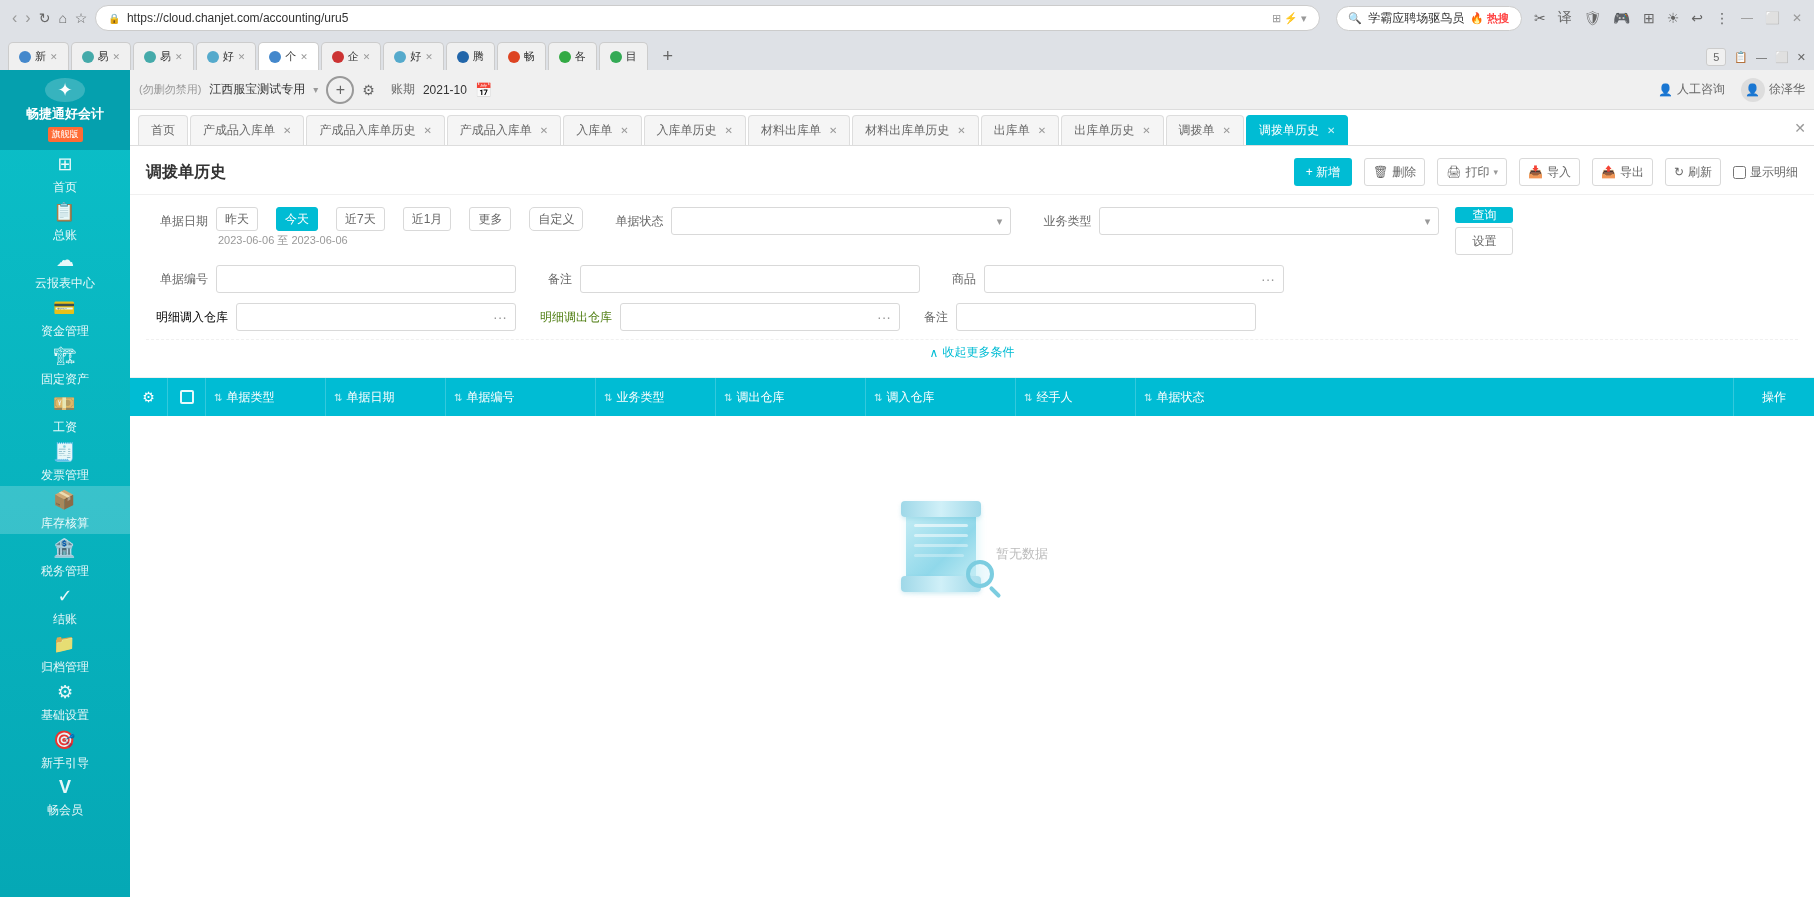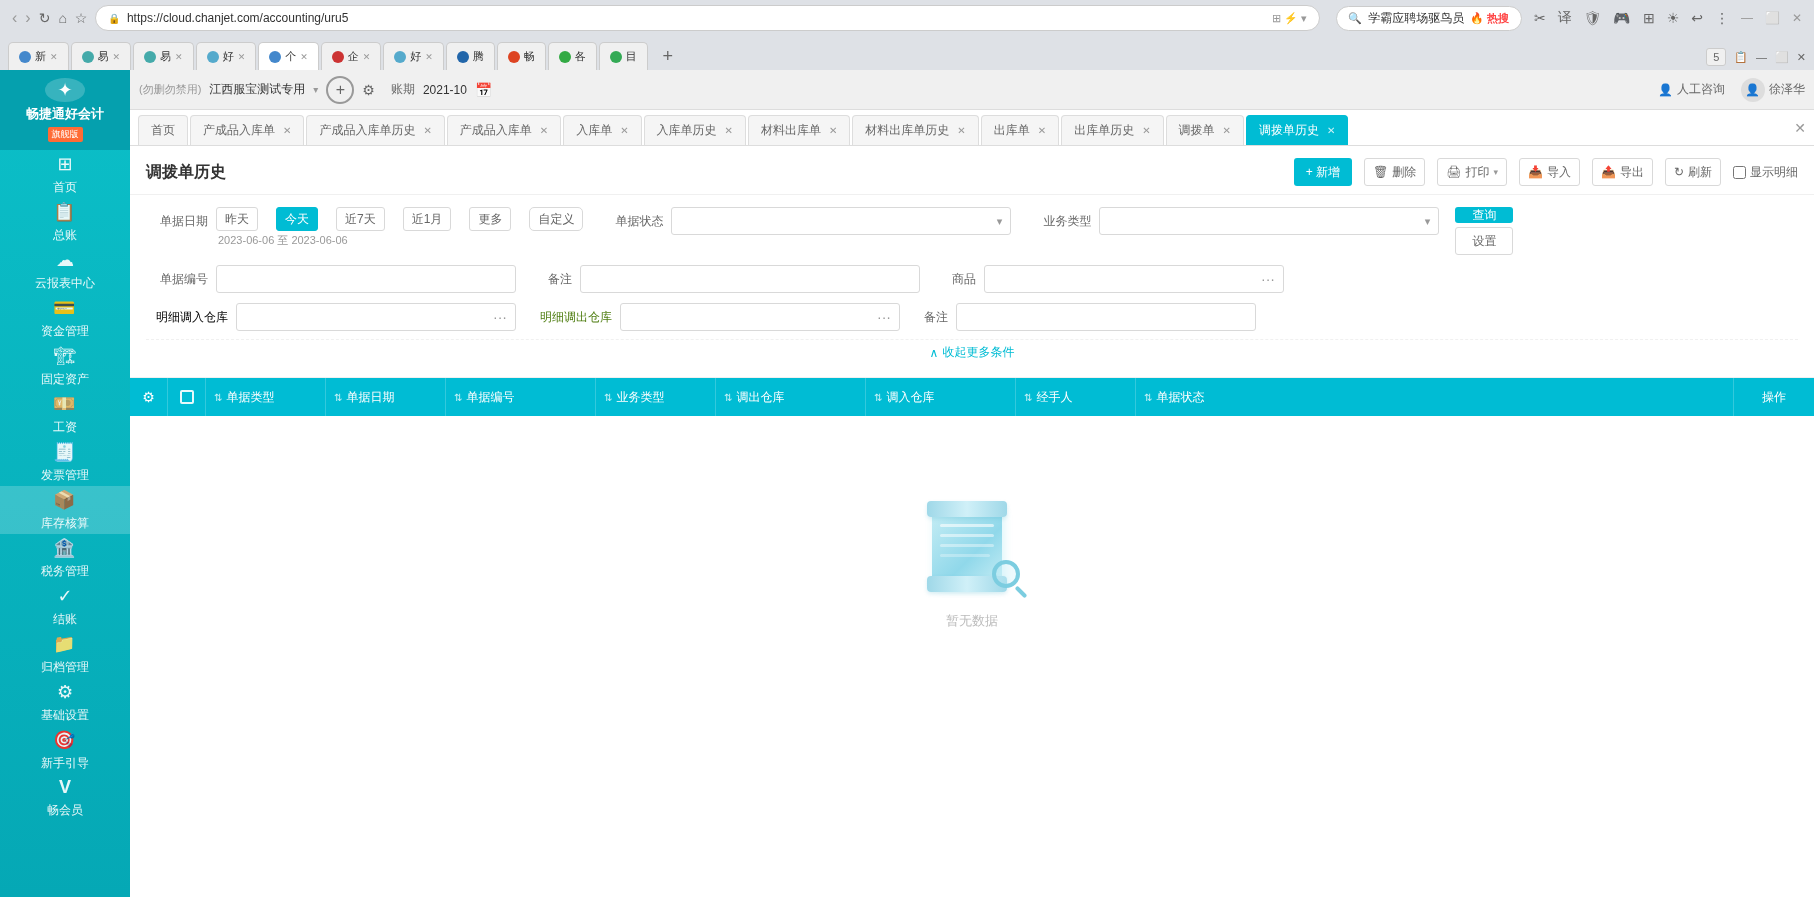--- a/index.html
+++ b/index.html
@@ -53,21 +53,21 @@
     .th-number { width: 150px; }
     .th-biz { width: 120px; }
     .th-out-wh { width: 150px; }
     .th-in-wh { width: 150px; }
     .th-handler { width: 120px; }
     .th-status { flex: 1; }
     .th-action { width: 80px; justify-content: center; flex-shrink: 0; }
     .checkbox-white { width: 14px; height: 14px; border: 2px solid rgba(255,255,255,0.9); border-radius: 2px; background: transparent; cursor: pointer; }
 
     
-    .empty-state { display: flex; flex-direction: column; align-items: center; justify-content: center; padding: 80px 0; color: #999; }
+    .empty-state { display: flex; flex-direction: row; align-items: center; justify-content: center; padding: 80px 0; color: #999; }
     .empty-text { font-size: 13px; color: #bbb; }
 
     .top-bar-add { width: 28px; height: 28px; border-radius: 50%; border: 2px solid #999; color: #666; font-size: 16px; display: flex; align-items: center; justify-content: center; cursor: pointer; }
     .top-bar-gear { color: #666; font-size: 14px; cursor: pointer; }
 
     .filter-section { padding: 10px 16px; }
   </style>
 </head>
 <body>
 

